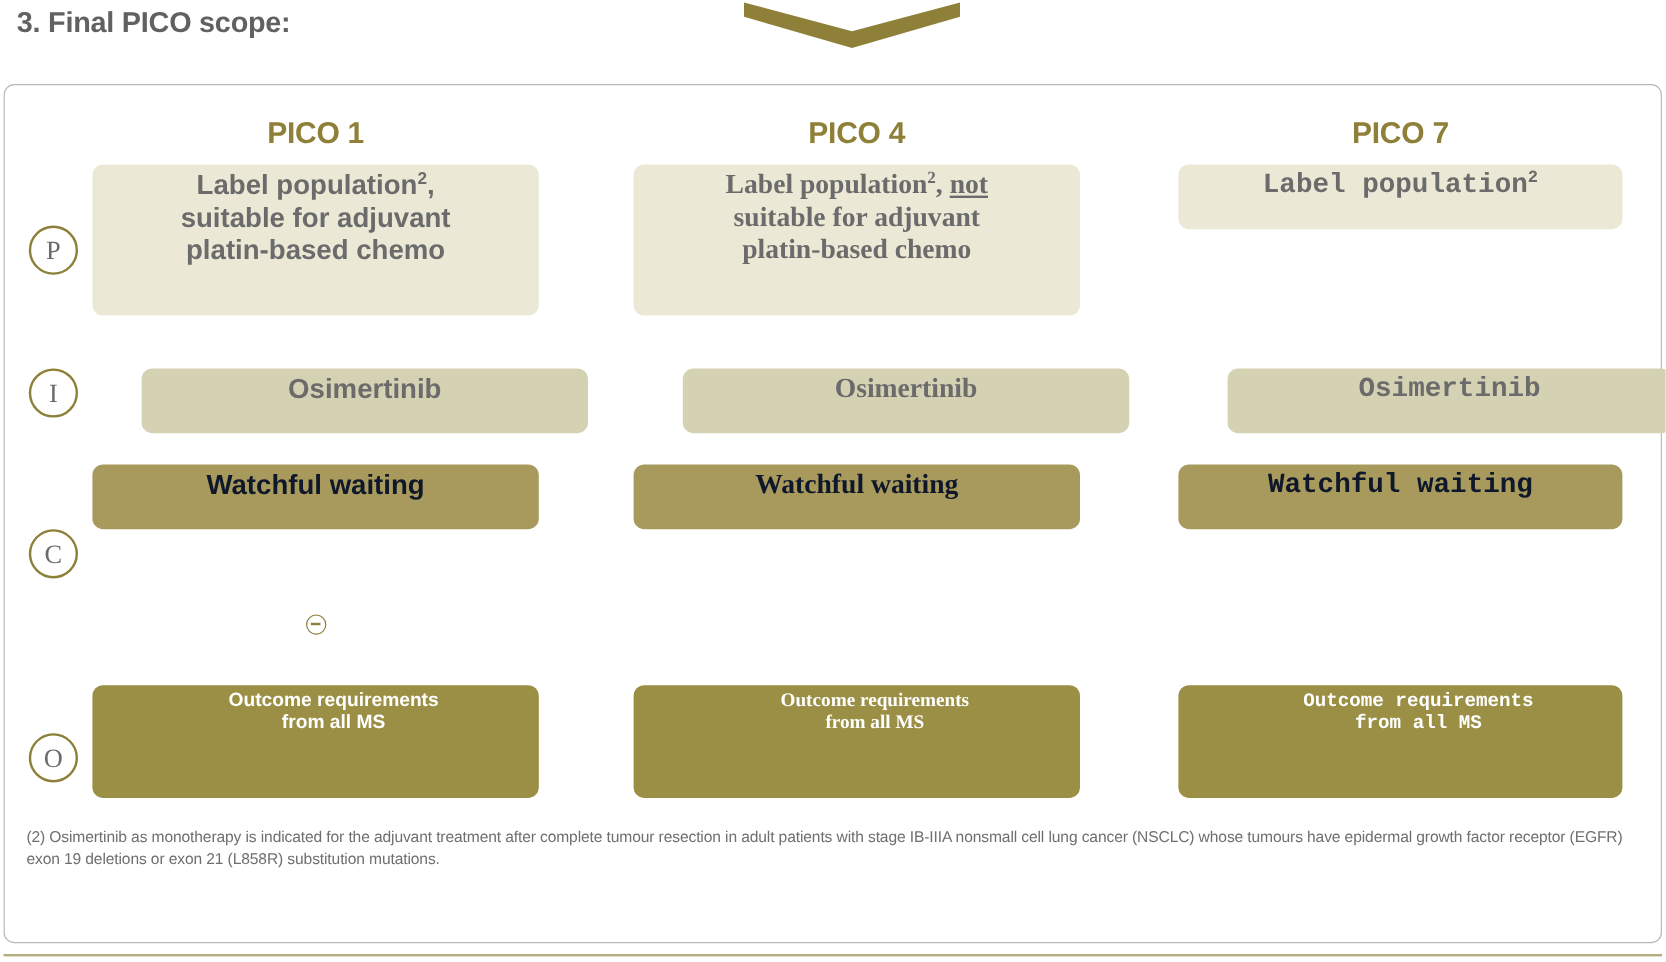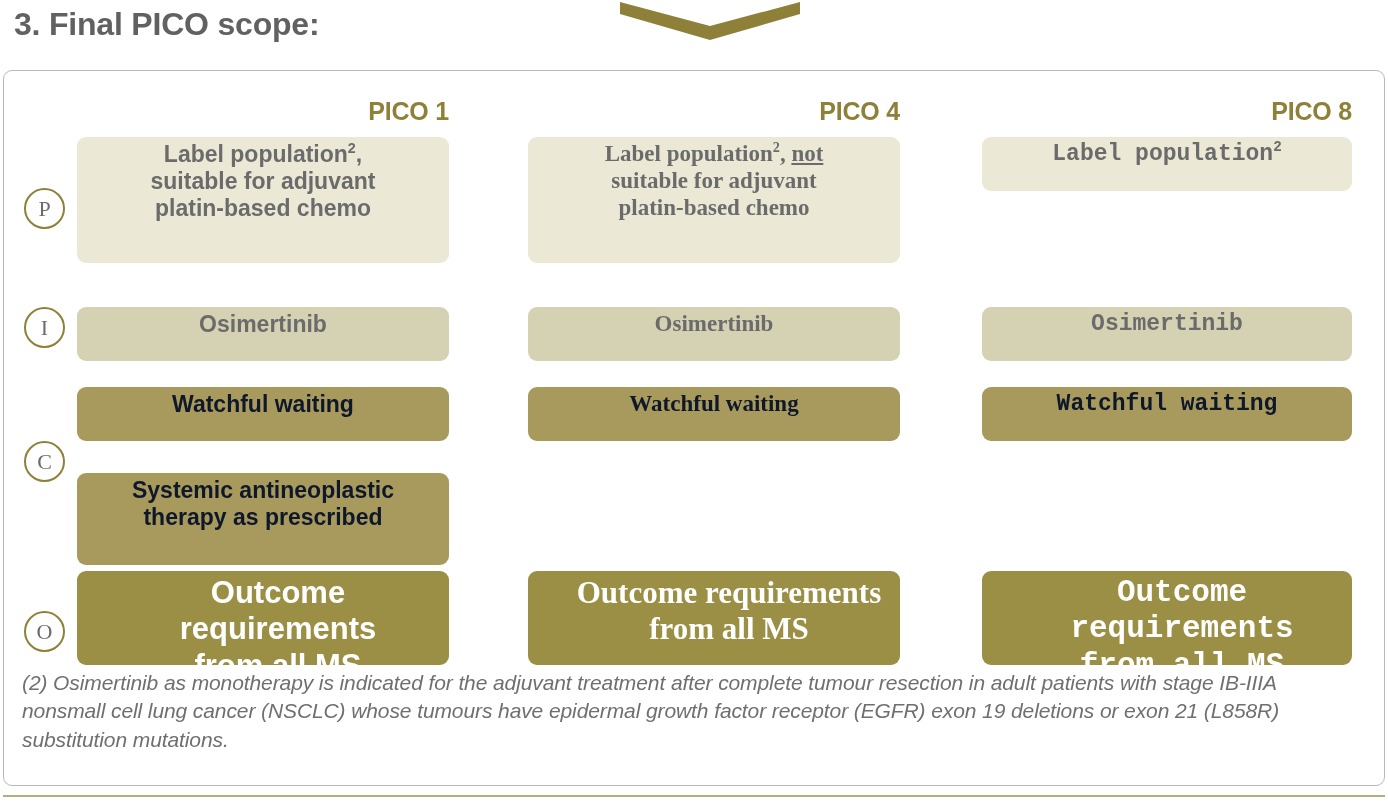--- a/index.html
+++ b/index.html
@@ -17,21 +17,21 @@
     width: 1388px;
     height: 802px;
     background: #ffffff;
   }
 
   
   .heading {
     position: absolute;
     left: 14px;
     top: 6px;
-    font-size: 32px;
+    font-size: 24px;
     font-weight: bold;
     color: #616161;
     letter-spacing: -0.2px;
     white-space: nowrap;
   }
 
   
   .chevron {
     position: absolute;
     left: 620px;
@@ -52,21 +52,21 @@
     background: #ffffff;
   }
 
   
   .col-header {
     position: absolute;
     top: 26px;
     font-size: 25px;
     font-weight: bold;
     color: #8e8038;
-    text-align: right;
+    text-align: center;
     letter-spacing: -0.2px;
   }
   .col-header.c1 { left: 73px;  width: 372px; }
   .col-header.c2 { left: 524px; width: 372px; }
   .col-header.c3 { left: 978px; width: 370px; }
 
   
   .tile {
     position: absolute;
     border-radius: 9px;
@@ -78,23 +78,23 @@
     padding: 4px 10px;
   }
 
   
   .col1 { left: 73px;  width: 372px; }
   .col2 { left: 524px; width: 372px; font-family: Liberation Serif, serif; }
   .col3 { left: 978px; width: 370px; font-family: Liberation Mono, monospace; }
 
   
   .tier-p { background: #ebe9d6; color: #6b6b6b; font-size: 23px; }
-  .tier-i { background: #d5d2b4; color: #6b6b6b; font-size: 23px; }
+  .tier-i { background: #d5d2b4; color: #6b6b6b; font-size: 23px; margin-left: 41px; }
   .tier-c { background: #a79a5c; color: #0f172a; font-size: 23px; }
-  .tier-o { background: #9b8f45; color: #ffffff; font-size: 31px; padding-left: 40px; }
+  .tier-o { background: #9b8f45; color: #ffffff; font-size: 16px; padding-left: 40px; }
   .row-p-tall { top: 66px;  height: 126px; }
   .row-p-short{ top: 66px;  height: 54px;  }
   .row-i      { top: 236px; height: 54px;  }
   .row-c1     { top: 316px; height: 54px;  }
   .row-c2     { top: 402px; height: 92px;  }
   .row-o      { top: 500px; height: 94px;  }
 
   .tile sup { font-size: 0.62em; vertical-align: super; line-height: 0; }
   .tile u { text-decoration: underline; text-underline-offset: 2px; }
 
@@ -135,27 +135,26 @@
     top: 6.2px;
     width: 8.5px;
     height: 1.6px;
     background: #8e8038;
   }
 
   
   .footnote {
     position: absolute;
     left: 18px;
-    top: 598px;
+    top: 618px;
     width: 1340px;
-    font-size: 21px;
+    font-size: 13px;
     color: #6f6f6f;
     line-height: 1.35;
     letter-spacing: -0.1px;
-    font-style: italic;
   }
 
   
   .bottom-rule {
     position: absolute;
     left: 3px;
     top: 795px;
     width: 1382px;
     height: 2px;
     background: #b5ad7e;
@@ -169,21 +168,21 @@
   <div class="heading">3. Final PICO scope:</div>
 
   <svg class="chevron" viewBox="0 0 180 40">
     <polygon points="0,2 90,26 180,2 180,14 90,40 0,14" fill="#8e8038"></polygon>
   </svg>
 
   <div class="card">
 
     <div class="col-header c1">PICO 1</div>
     <div class="col-header c2">PICO 4</div>
-    <div class="col-header c3">PICO 8</div>
+    <div class="col-header c3">PICO 7</div>
 
     <div class="badge b-p">P</div>
     <div class="badge b-i">I</div>
     <div class="badge b-c">C</div>
     <div class="badge b-o">O</div>
 
     <div class="tile tier-p col1 row-p-tall">
       <div>
         <span>Label population</span><sup>2</sup><span>,</span><br>
         <span>suitable for adjuvant</span><br>
@@ -208,26 +207,20 @@
     <div class="tile tier-i col1 row-i">Osimertinib</div>
     <div class="tile tier-i col2 row-i">Osimertinib</div>
     <div class="tile tier-i col3 row-i">Osimertinib</div>
 
     <div class="tile tier-c col1 row-c1">Watchful waiting</div>
     <div class="tile tier-c col2 row-c1">Watchful waiting</div>
     <div class="tile tier-c col3 row-c1">Watchful waiting</div>
 
     <div class="connector"></div>
 
-    <div class="tile tier-c col1 row-c2">
-      <div>
-        <span>Systemic antineoplastic</span><br>
-        <span>therapy as prescribed</span>
-      </div>
-    </div>
 
     <div class="tile tier-o col1 row-o">
       <div>
         <span>Outcome requirements</span><br>
         <span>from all MS</span>
       </div>
     </div>
     <div class="tile tier-o col2 row-o">
       <div>
         <span>Outcome requirements</span><br>

